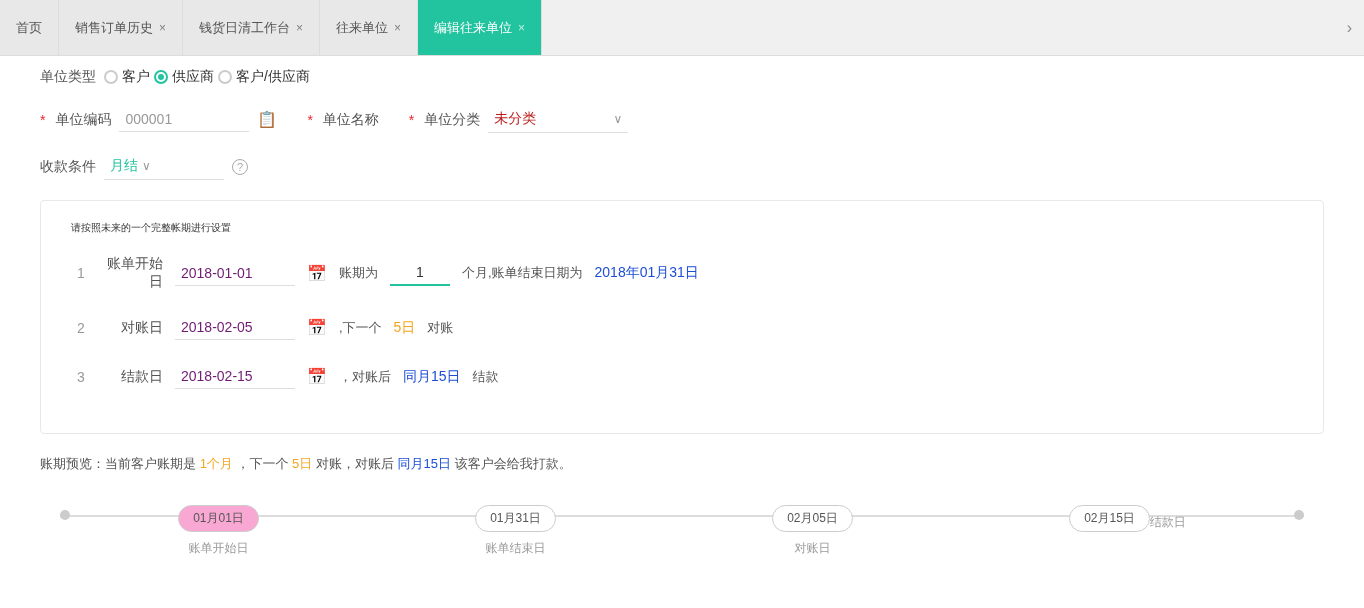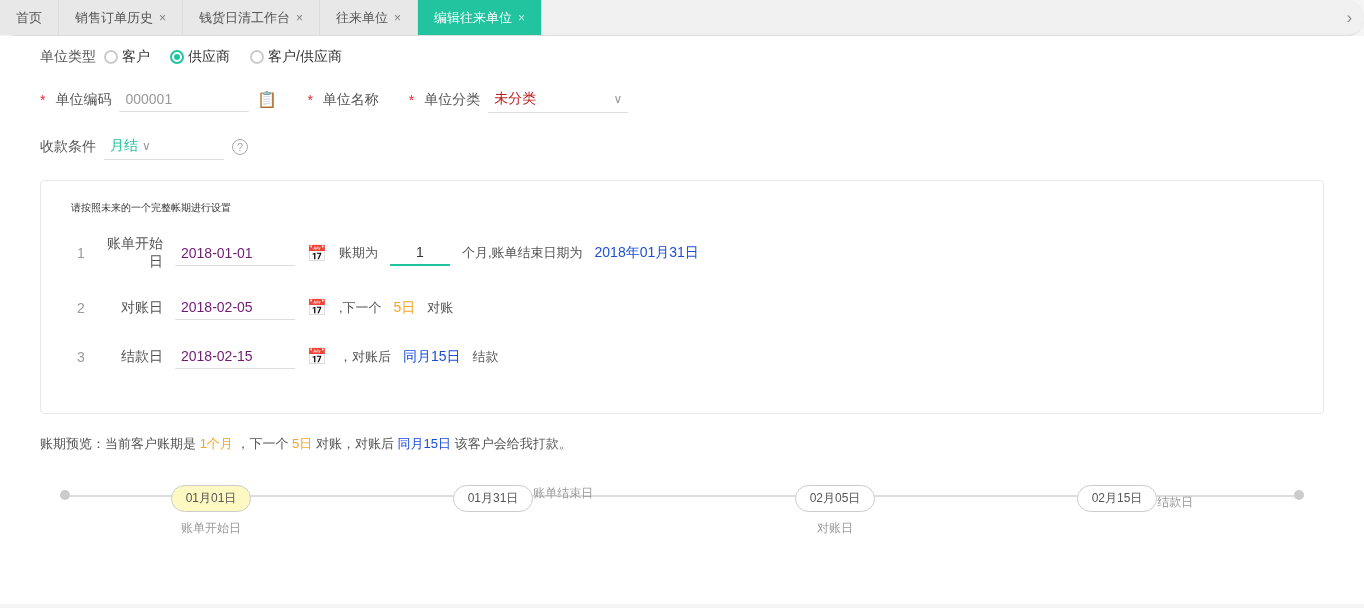--- a/index.html
+++ b/index.html
@@ -4,23 +4,22 @@
   <style>
     * { box-sizing: border-box; margin: 0; padding: 0; }
     body { font-family: "Microsoft YaHei", "PingFang SC", sans-serif; font-size: 14px; color: #333; background: #f5f5f5; overflow: hidden; }
 
     
     .tab-bar {
       display: flex;
       align-items: stretch;
       background: #f0f0f0;
       border-bottom: 1px solid #ddd;
-      height: 36px;
+      height: 56px;
       position: relative;
-      border-radius: 16px;
     }
     .tab {
       display: flex;
       align-items: center;
       padding: 0 16px;
       font-size: 13px;
       color: #555;
       cursor: pointer;
       border-right: 1px solid #ddd;
       background: #e8e8e8;
@@ -80,21 +79,21 @@
       outline: none;
       background: transparent;
     }
     .input-code { width: 130px; color: #999; }
     .input-name { width: 180px; }
 
     
     .radio-group {
       display: flex;
       align-items: center;
-      gap: 20px;
+      gap: 4px;
     }
     .radio-item {
       display: flex;
       align-items: center;
       gap: 4px;
       cursor: pointer;
     }
     .radio-circle {
       width: 14px;
       height: 14px;
@@ -356,25 +355,25 @@
     <div style="position: relative; padding: 0 20px;">
       <div style="position: relative; display: flex; align-items: flex-start; justify-content: space-between;">
 
         <div style="position: absolute; top: 10px; left: 0; right: 0; height: 2px; background: #ddd; z-index: 0;"></div>
 
         <div style="width: 10px; height: 10px; border-radius: 50%; background: #ccc; z-index: 1; margin-top: 5px; flex-shrink: 0;"></div>
 
         <div style="display: flex; flex: 1; justify-content: space-around; align-items: flex-start; position: relative; z-index: 1;">
 
           <div style="display: flex; flex-direction: column; align-items: center;">
-            <div style="background: #fef9c3; border: 1px solid #ccc; border-radius: 20px; padding: 4px 14px; font-size: 12px; color: #555; margin-bottom: 8px;">01月01日</div>
+            <div style="background: #f9a8d4; border: 1px solid #ccc; border-radius: 20px; padding: 4px 14px; font-size: 12px; color: #555; margin-bottom: 8px;">01月01日</div>
             <div style="font-size: 12px; color: #999;">账单开始日</div>
           </div>
 
-          <div style="display: flex; flex-direction: row; ">
+          <div style="display: flex; flex-direction: column; align-items: center;">
             <div style="background: #fff; border: 1px solid #ccc; border-radius: 20px; padding: 4px 14px; font-size: 12px; color: #555; margin-bottom: 8px;">01月31日</div>
             <div style="font-size: 12px; color: #999;">账单结束日</div>
           </div>
 
           <div style="display: flex; flex-direction: column; align-items: center;">
             <div style="background: #fff; border: 1px solid #ccc; border-radius: 20px; padding: 4px 14px; font-size: 12px; color: #555; margin-bottom: 8px;">02月05日</div>
             <div style="font-size: 12px; color: #999;">对账日</div>
           </div>
 
           <div style="display: flex; flex-direction: row; align-items: center;">

